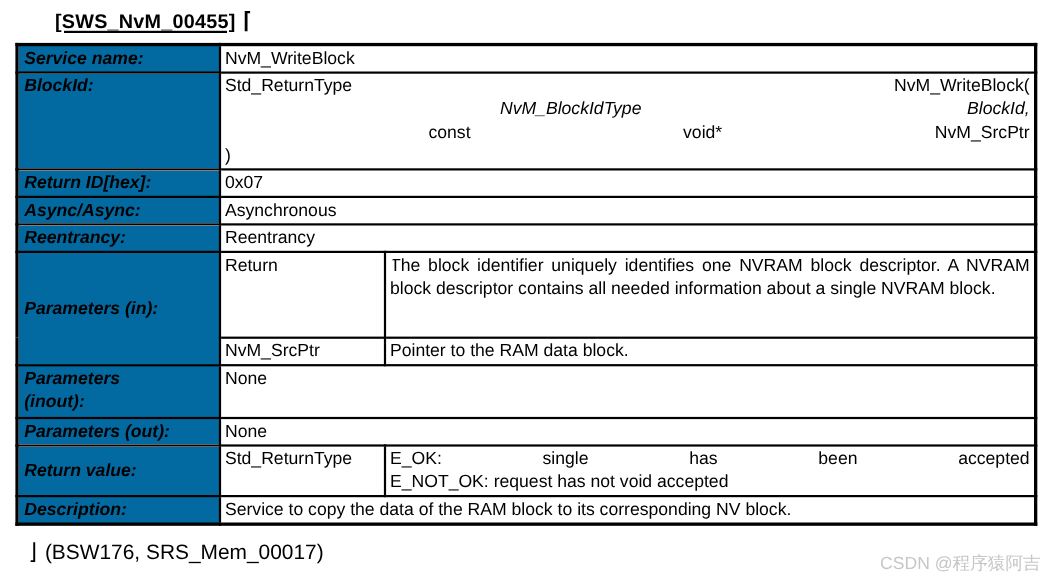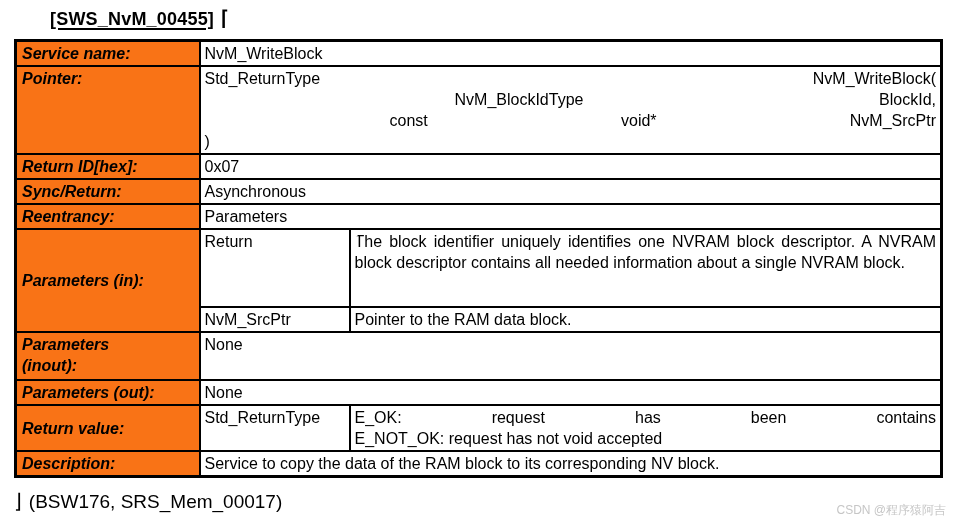--- a/index.html
+++ b/index.html
@@ -35,41 +35,41 @@
   td {
     border: 2px solid #000;
     padding: 1px 4px;
     font-size: 16px;
     line-height: 21px;
     vertical-align: top;
     overflow: hidden;
     word-wrap: break-word;
   }
   td.lbl {
-    background: #f97316;
+    background: #0369a1;
     font-weight: bold;
     font-style: italic;
     padding-left: 5px;
   }
   .vmid { vertical-align: middle; }
   .just { text-align: justify; border-radius: 19px; }
   .jline { text-align: justify; text-align-last: justify; }
-  .ind2 { padding-left: 250px; }
+  .ind2 { padding-left: 250px; font-style: italic; }
   .ind3 { padding-left: 185px; }
   .narrow { display: inline-block; max-width: 125px; }
 
   .footer-line {
-    position: absolute; left: 14px; top: 489px;
+    position: absolute; left: 26px; top: 489px;
     font-size: 19px;
   }
   .footer-line .floor { margin-right: 7px; font-size: 20px; }
 
   .watermark {
     position: absolute; right: 8px; top: 502px;
-    font-size: 12px;
+    font-size: 16px;
     color: #c6c6c6;
     text-align: right;
   }
 </style>
 </head>
 <body>
 
 <div class="page-title">
   <span class="uline">[SWS_NvM_00455]</span><span class="ceil">⌈</span>
 </div>
@@ -80,42 +80,42 @@
     <col style="width:150px">
     <col style="width:592px">
   </colgroup>
   <tbody>
     <tr style="height:24px">
       <td class="lbl">Service name:</td>
       <td colspan="2">NvM_WriteBlock</td>
     </tr>
 
     <tr>
-      <td class="lbl">Pointer:</td>
+      <td class="lbl">BlockId:</td>
       <td colspan="2">
         <div class="jline">Std_ReturnType NvM_WriteBlock(</div>
         <div class="jline ind2">NvM_BlockIdType BlockId,</div>
         <div class="jline ind3">const void* NvM_SrcPtr</div>
         <div>)</div>
       </td>
     </tr>
 
     <tr style="height:25px">
       <td class="lbl">Return ID[hex]:</td>
       <td colspan="2">0x07</td>
     </tr>
 
     <tr style="height:25px">
-      <td class="lbl">Sync/Return:</td>
+      <td class="lbl">Async/Async:</td>
       <td colspan="2">Asynchronous</td>
     </tr>
 
     <tr style="height:25px">
       <td class="lbl">Reentrancy:</td>
-      <td colspan="2">Parameters</td>
+      <td colspan="2">Reentrancy</td>
     </tr>
 
     <tr style="height:78px">
       <td class="lbl vmid" rowspan="2">Parameters (in):</td>
       <td>Return</td>
       <td class="just">The block identifier uniquely identifies one NVRAM block descriptor. A NVRAM block descriptor contains all needed information about a single NVRAM block.</td>
     </tr>
     <tr style="height:24px">
       <td>NvM_SrcPtr</td>
       <td>Pointer to the RAM data block.</td>
@@ -130,21 +130,21 @@
 
     <tr style="height:25px">
       <td class="lbl">Parameters (out):</td>
       <td colspan="2">None</td>
     </tr>
 
     <tr style="height:44px">
       <td class="lbl vmid">Return value:</td>
       <td>Std_ReturnType</td>
       <td>
-        <div class="jline">E_OK: request has been contains</div>
+        <div class="jline">E_OK: single has been accepted</div>
         <div>E_NOT_OK: request has not void accepted</div>
       </td>
     </tr>
 
     <tr style="height:25px">
       <td class="lbl">Description:</td>
       <td colspan="2">Service to copy the data of the RAM block to its corresponding NV block.</td>
     </tr>
   </tbody>
 </table>

